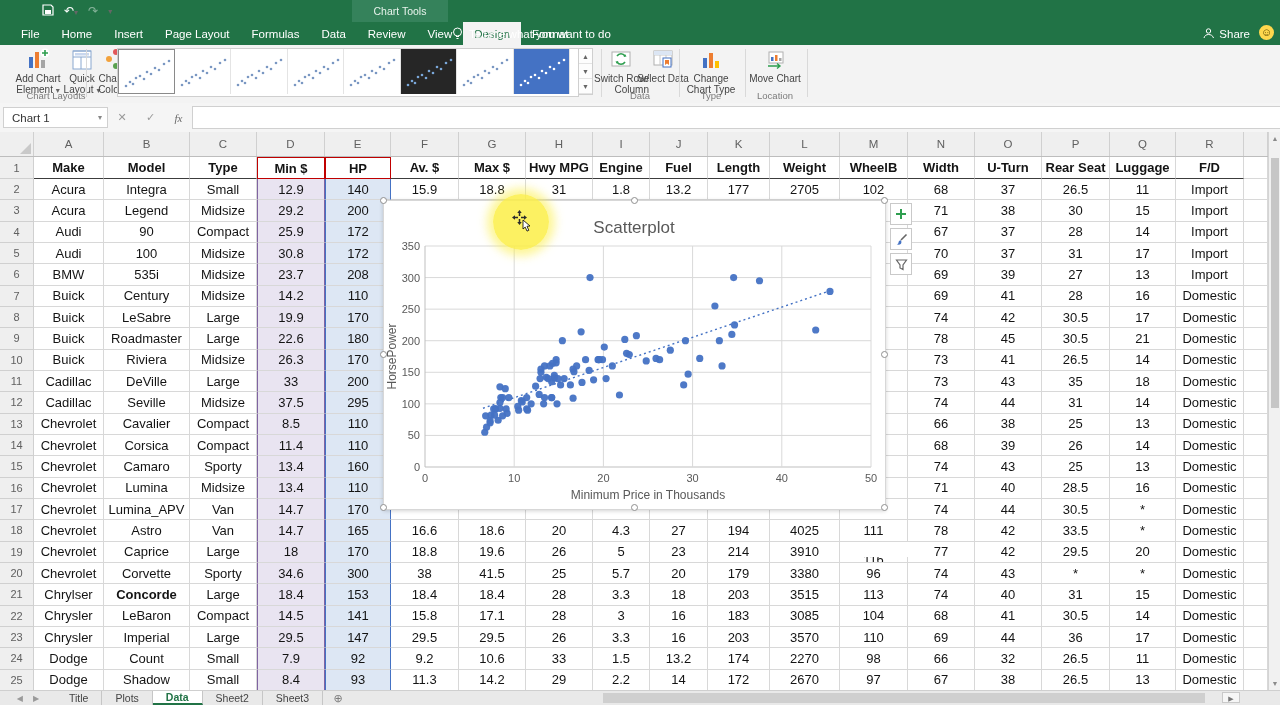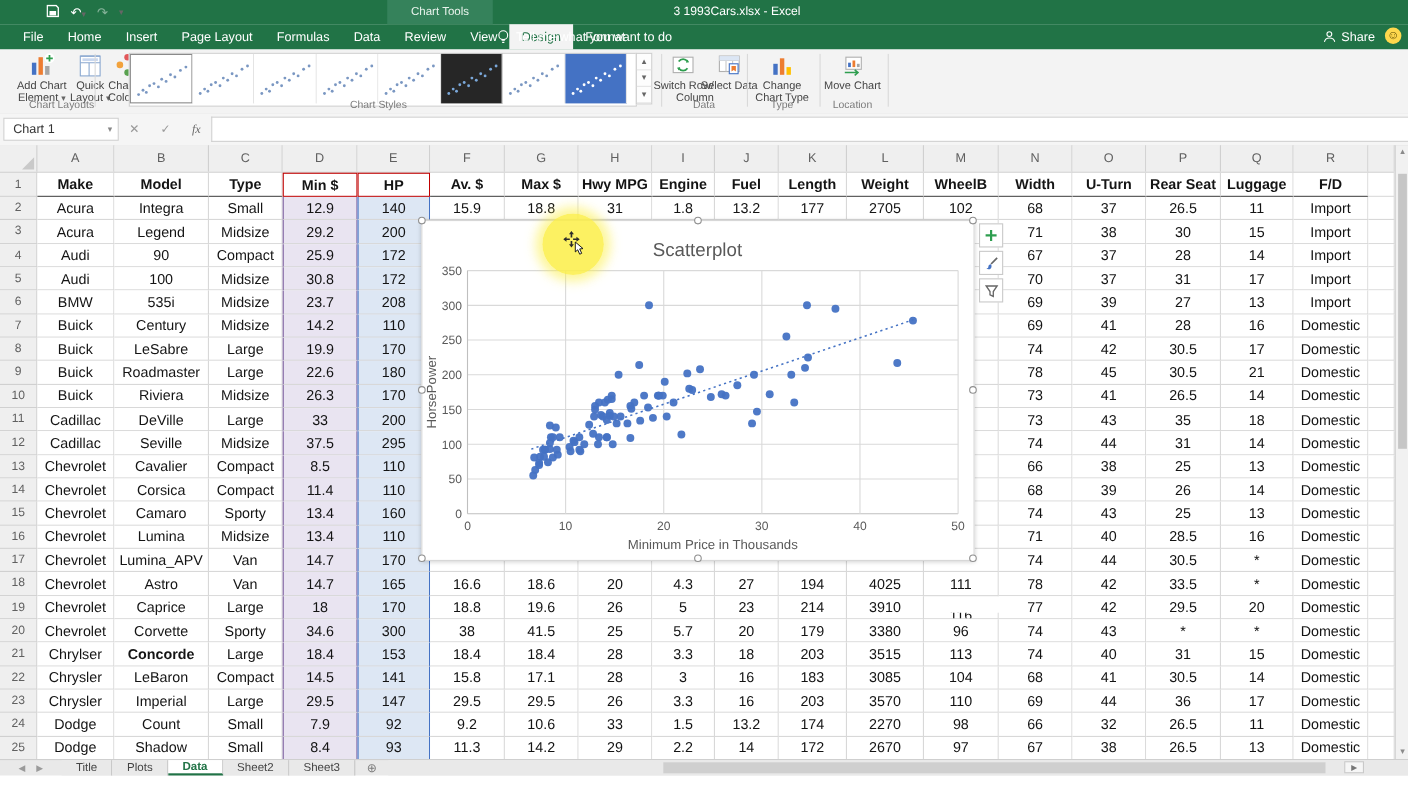--- a/index.html
+++ b/index.html
@@ -109,21 +109,20 @@
         <svg width="12" height="12" viewBox="0 0 12 12">
             <path d="M1 1h8l2 2v8H1z" fill="none" stroke="#fff" stroke-width="1.2"></path>
             <rect x="3" y="6" width="6" height="4" fill="#fff"></rect>
           </svg>
       </span>
       <span>↶<span class="caret">▾</span></span>
       <span class="dim">↷</span>
       <span class="caret">▾</span>
     </div>
     <div class="charttools">Chart Tools</div>
-    <div class="wintitle">3 1993Cars.xlsx - Excel</div>
   </div>
 
   <div class="menubar">
     <span id="menu-tabs">
         <span class="mtab">File</span>
         <span class="mtab">Home</span>
         <span class="mtab">Insert</span>
         <span class="mtab">Page Layout</span>
         <span class="mtab">Formulas</span>
         <span class="mtab">Data</span>
@@ -301,21 +300,20 @@
               <circle cx="40" cy="20" r="1.3" fill="#ffffff"></circle>
               <circle cx="45" cy="14" r="1.3" fill="#ffffff"></circle>
               <circle cx="50" cy="11" r="1.3" fill="#ffffff"></circle>
             </svg></div>
         </div>
       <div class="striparrows" style="left:490px;">
         <div class="stripeb">▲</div>
         <div class="stripeb">▼</div>
         <div class="stripeb">▼</div>
       </div>
-      <div class="rglabel">Chart Styles</div>
     </div>
     <div class="rgsep" style="left:601px;"></div>
 
     <div class="rgroup" style="left:603px;width:74px;">
       <div class="bigbtn" style="left:-10px;text-align:right;">
         <div class="bicon">
           <svg width="24" height="24" viewBox="0 0 24 24">
               <rect x="3" y="5" width="18" height="14" fill="#fff" stroke="#b0b0b0"></rect>
               <path d="M8 9c2-3 6-3 8 0M16 15c-2 3-6 3-8 0" fill="none" stroke="#2e9e4f" stroke-width="1.6"></path>
               <path d="M16 7l1.5 2.5L14.6 10zM8 17l-1.5-2.5 2.9-.5z" fill="#2e9e4f"></path>

